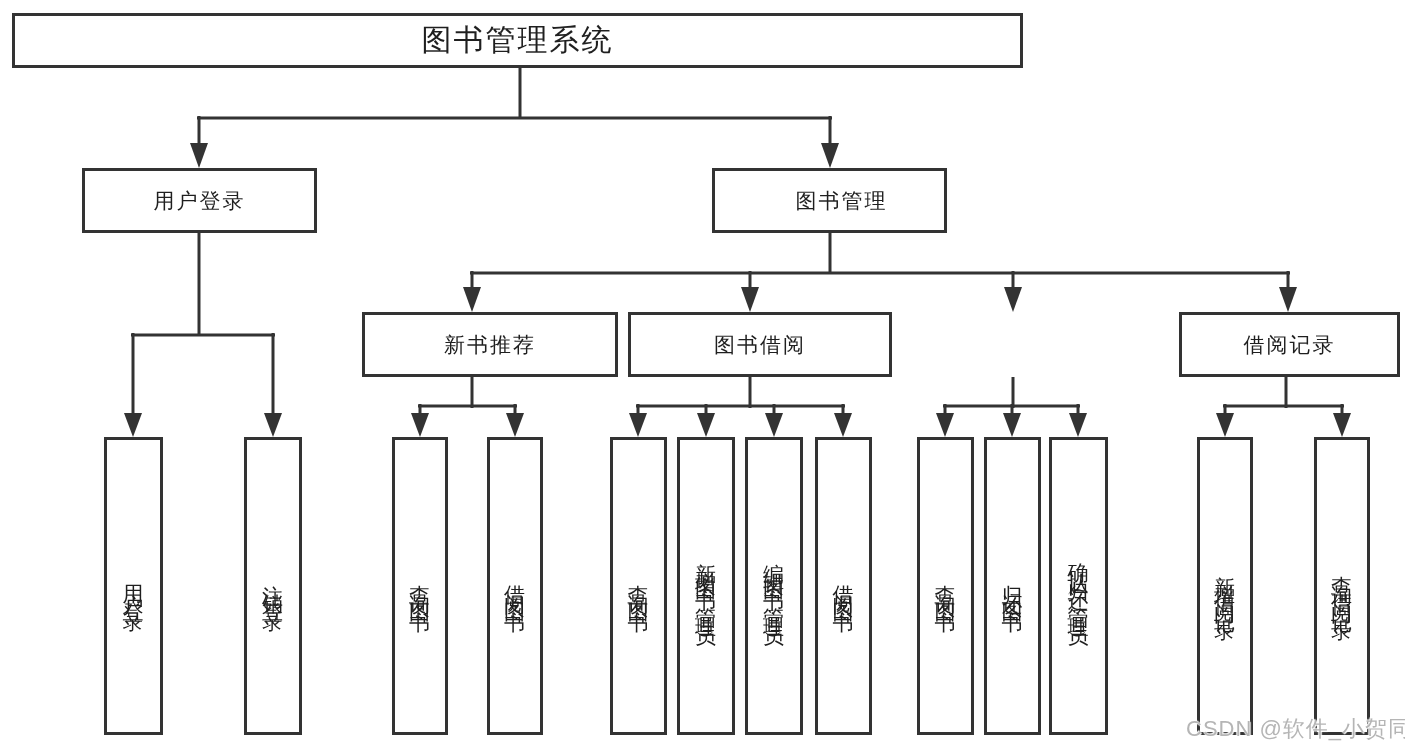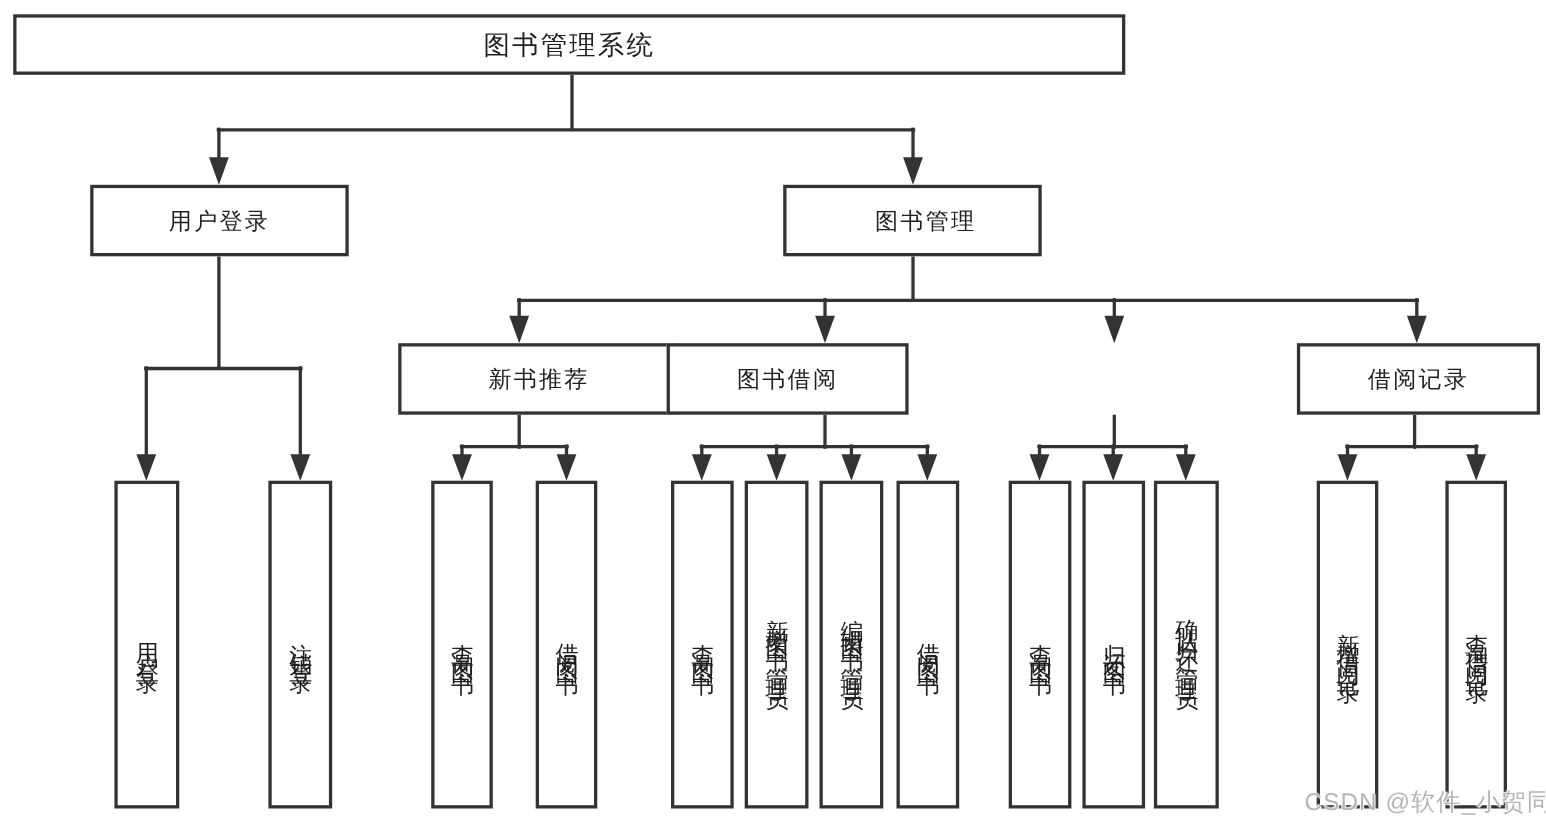--- a/index.html
+++ b/index.html
@@ -27,21 +27,21 @@
     display: flex;
     align-items: center;
     justify-content: center;
     color: var(--text-color, #1f1f1f);
   }
   .box.h span {
     font-size: 21px;
     letter-spacing: 2px;
     white-space: nowrap;
   }
-  .box.root span { font-size: 24px; }
+  .box.root span { font-size: 30px; }
   .box.v span {
     writing-mode: vertical-rl;
     text-orientation: mixed;
     font-size: 21px;
     line-height: 1;
     letter-spacing: 9px;
     white-space: nowrap;
   }
   #watermark {
     position: absolute;
@@ -128,21 +128,21 @@
   <div class="box h" style="left:82px; top:168px; width:235px; height:65px;">
     <span>用户登录</span>
   </div>
   <div class="box h" style="left:712px; top:168px; width:235px; height:65px;padding-left:24px;">
     <span>图书管理</span>
   </div>
 
   <div class="box h" style="left:362px; top:312px; width:256px; height:65px;">
     <span>新书推荐</span>
   </div>
-  <div class="box h" style="left:606px; top:312px; width:220px; height:65px;">
+  <div class="box h" style="left:628px; top:312px; width:264px; height:65px;">
     <span>图书借阅</span>
   </div>
   <div class="box h" style="left:1179px; top:312px; width:221px; height:65px;">
     <span>借阅记录</span>
   </div>
 
   <div class="box v" style="left:104px; top:437px; width:59px; height:298px;">
     <span>用户登录</span>
   </div>
   <div class="box v" style="left:244px; top:437px; width:58px; height:298px;">

